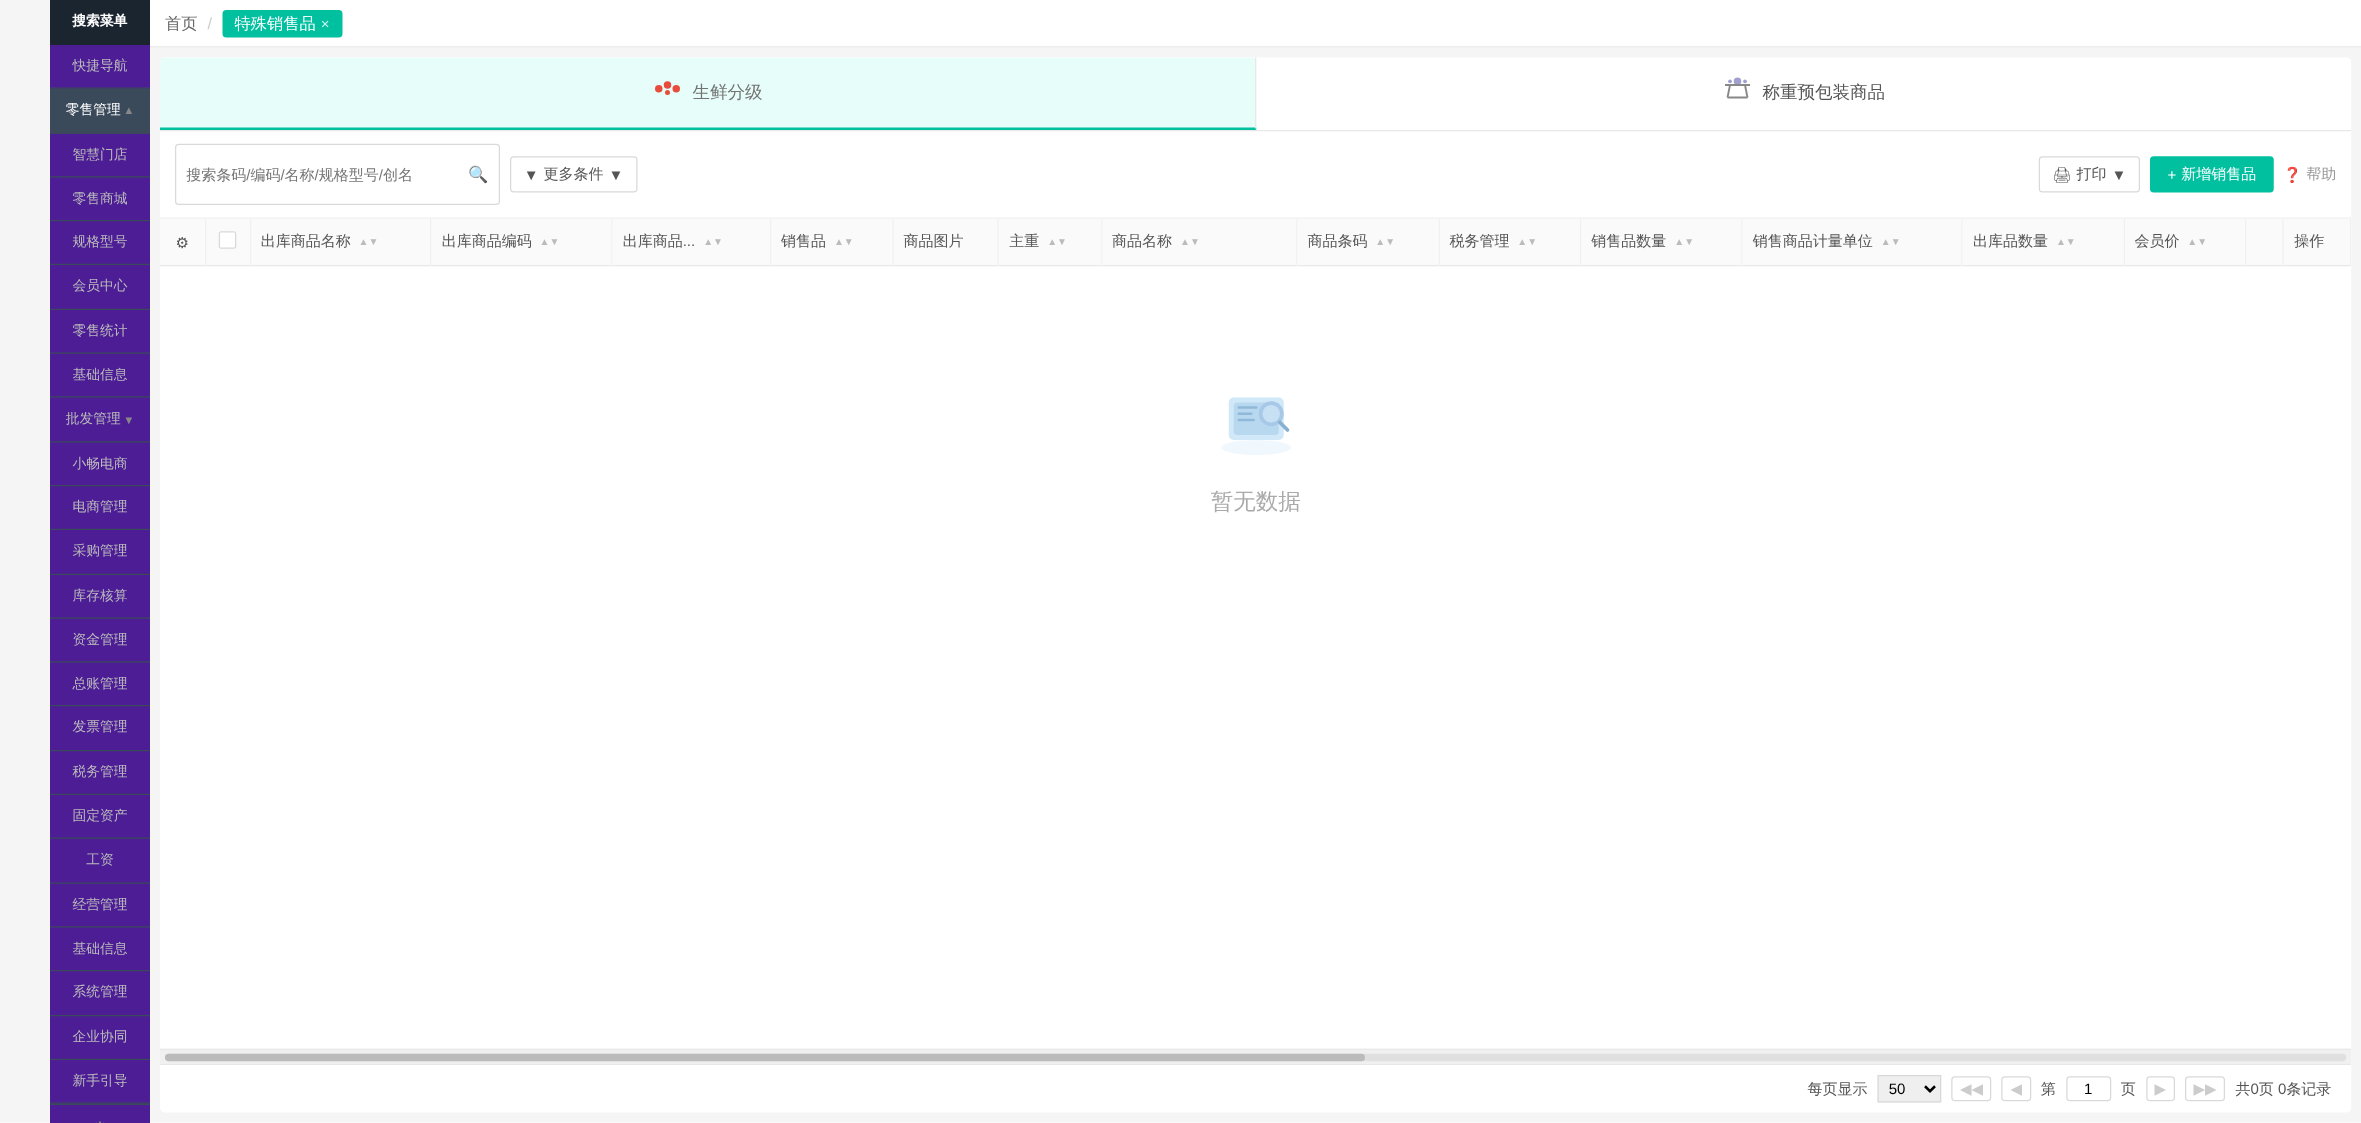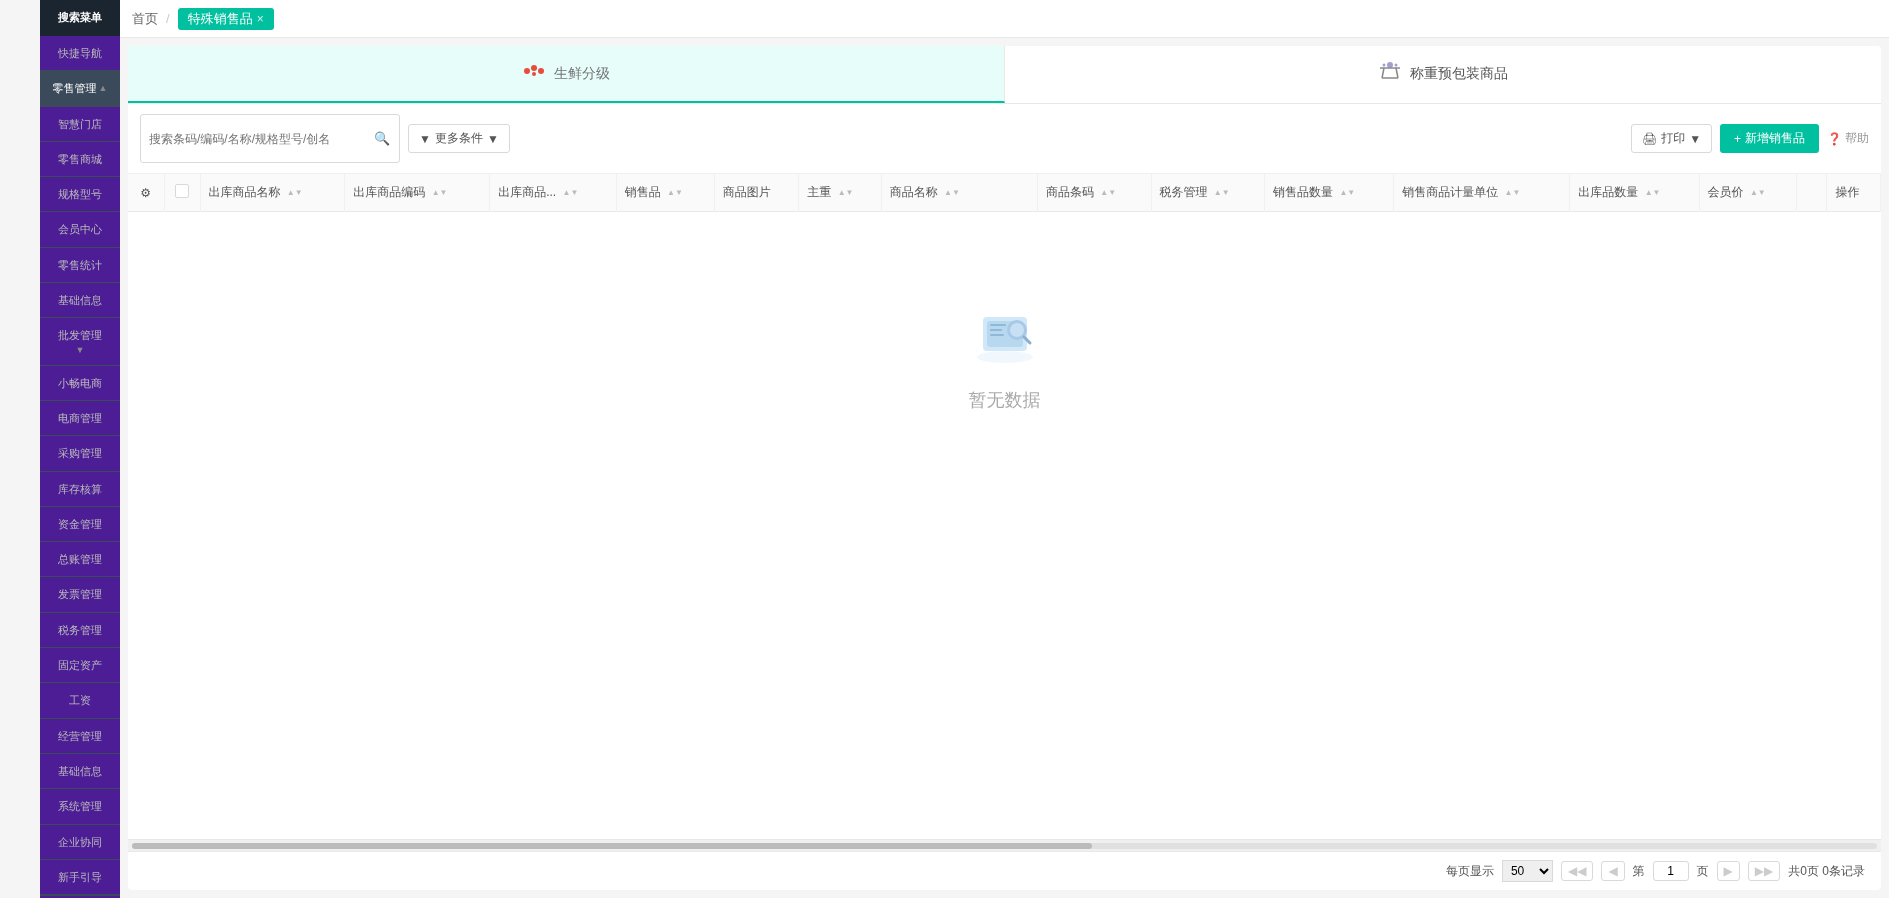--- a/index.html
+++ b/index.html
@@ -376,21 +376,21 @@
   </div>
   <div class="sidebar-item">
     <span class="sidebar-section-label">会员中心</span>
   </div>
   <div class="sidebar-item">
     <span class="sidebar-section-label">零售统计</span>
   </div>
   <div class="sidebar-item">
     <span class="sidebar-section-label">基础信息</span>
   </div>
-  <div class="sidebar-item" style="flex-direction:column;justify-content:center;gap:2px;">
+  <div class="sidebar-item" style="flex-direction:row;justify-content:center;gap:2px;">
     <span class="sidebar-section-label">批发管理</span>
     <span class="arrow-down">▼</span>
   </div>
   <div class="sidebar-item">
     <span class="sidebar-section-label">小畅电商</span>
   </div>
   <div class="sidebar-item">
     <span class="sidebar-section-label">电商管理</span>
   </div>
   <div class="sidebar-item">

